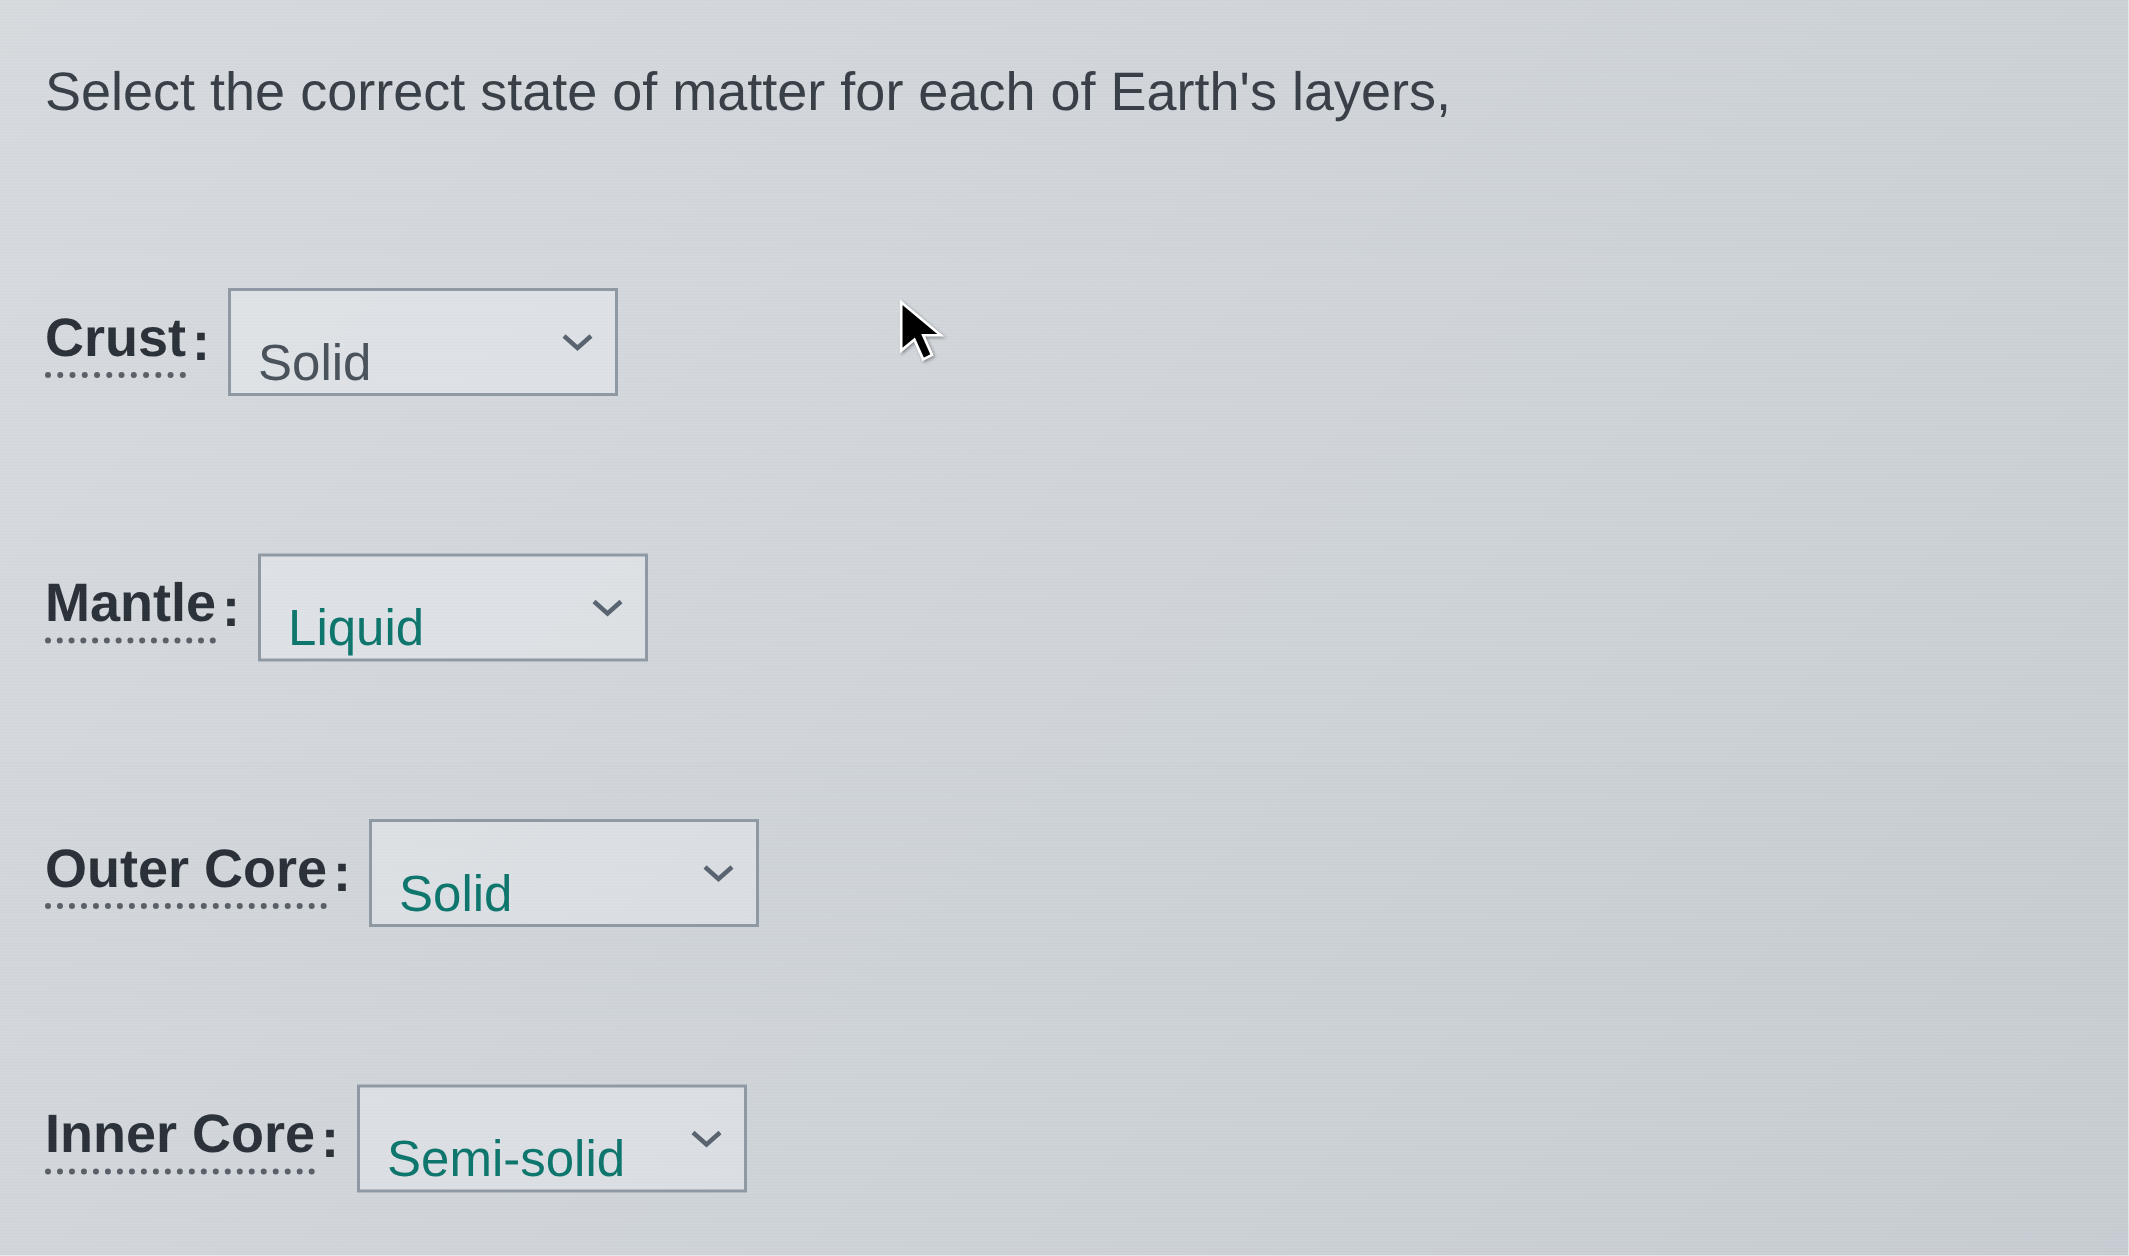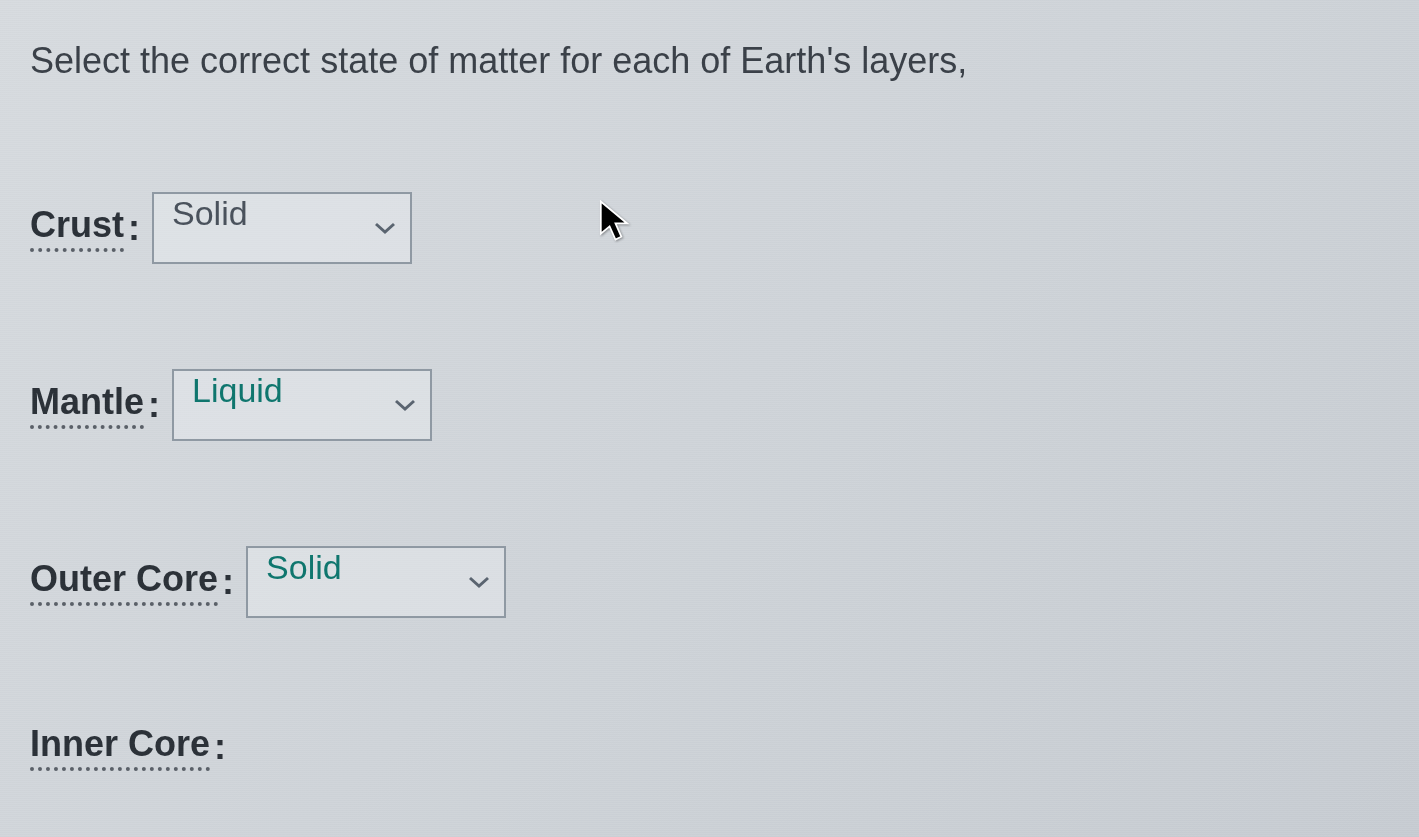--- a/index.html
+++ b/index.html
@@ -54,21 +54,21 @@
     }
     .colon {
       font-size: 36px;
       font-weight: 700;
       color: #2b3138;
       margin-right: 12px;
     }
     .select-wrap {
       position: relative;
       display: inline-flex;
-      align-items: flex-start;
+      align-items: flex-end;
       border: 2px solid #8f99a3;
       background: rgba(240,243,246,0.35);
       height: 72px;
       padding: 0 50px 0 18px;
       min-width: 260px;
     }
     .select-wrap.faded .select-value {
       color: #0f766e;
     }
     .select-value {
@@ -150,19 +150,27 @@
       <svg viewBox="0 0 22 14">
           <path d="M2 3 L11 11 L20 3"></path>
         </svg>
     </span>
   </div>
 </div>
 
 <div class="row">
   <span class="label">Inner Core</span>
   <span class="colon">:</span>
+  <div class="select-wrap faded">
+    <span class="select-value">Semi-solid</span>
+    <span class="chevron">
+      <svg viewBox="0 0 22 14">
+          <path d="M2 3 L11 11 L20 3"></path>
+        </svg>
+    </span>
+  </div>
 </div>
 
 <div class="cursor">
   <svg viewBox="0 0 20 30">
     <path d="M1 1 L1 23 L7 18 L11 27 L15 25 L11 16 L19 16 Z" fill="#000" stroke="#fff" stroke-width="1.2"></path>
   </svg>
 </div>
 
 </body></html>

